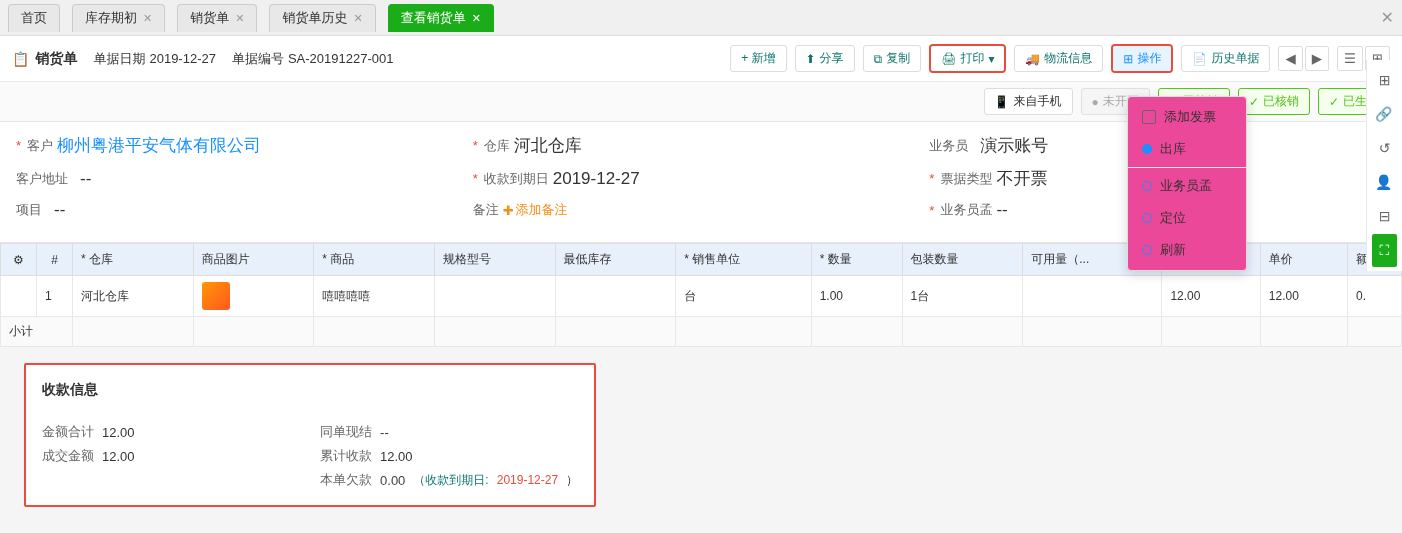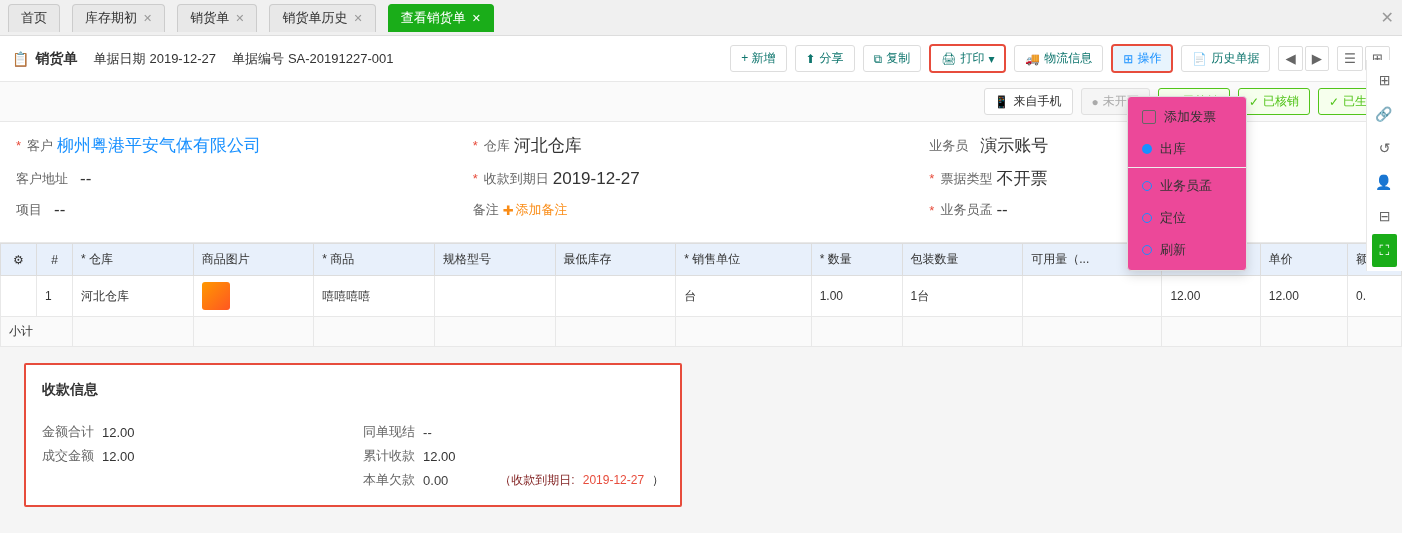--- a/index.html
+++ b/index.html
@@ -346,21 +346,21 @@
           <span class="summary-label">成交金额</span>
           <span class="summary-value">12.00</span>
         </div>
         <div class="summary-row">
           <span class="summary-label">累计收款</span>
           <span class="summary-value">12.00</span>
         </div>
         <div class="summary-row" style="grid-column: 2;">
           <span class="summary-label">本单欠款</span>
           <span class="summary-value red">0.00</span>
-          <span style="color: #7f1d1d; font-size: 12px; margin-left: 43px;">（收款到期日: </span>
+          <span style="color: #0f766e; font-size: 12px;">（收款到期日: </span>
           <span style="color: #e74c3c; font-size: 12px;">2019-12-27</span>
           <span style="color: #333; font-size: 12px;">）</span>
         </div>
       </div>
     </div>
   </div>
 
 </div>
 
 <div class="dropdown-menu">

